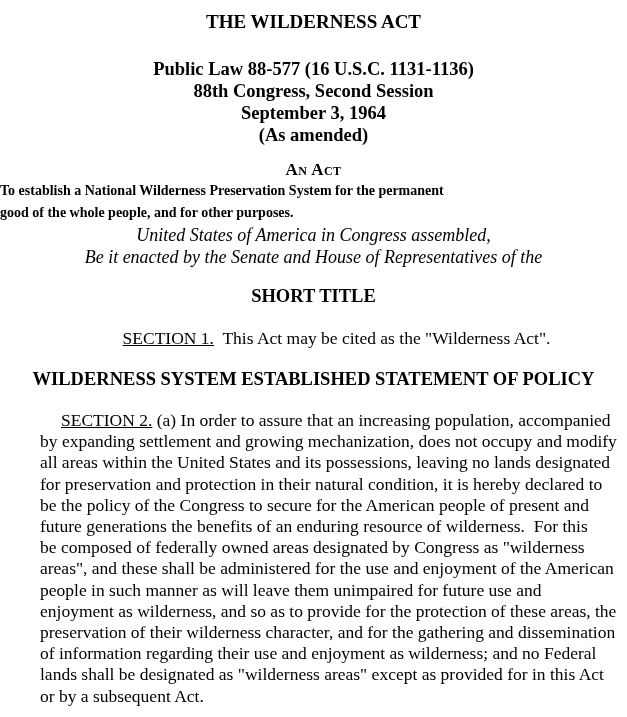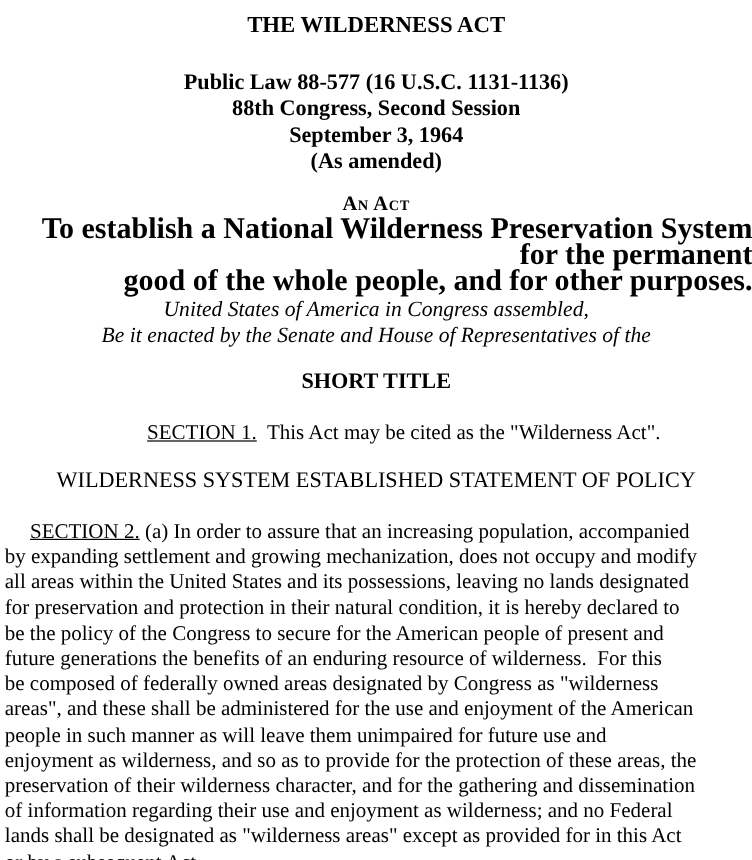--- a/index.html
+++ b/index.html
@@ -36,23 +36,23 @@
     .an-act {
       margin-top: 13px;
       font-size: 17px;
       font-weight: bold;
       font-variant: small-caps;
       text-align: center;
       line-height: 21px;
       letter-spacing: 0.5px;
     }
     .purpose {
-      font-size: 25px;
+      font-size: 14px;
       font-weight: bold;
-      text-align: right;
+      text-align: left;
       line-height: 22px;
     }
     .enacting {
       font-size: 18px;
       font-style: italic;
       text-align: center;
       line-height: 22px;
     }
     .short-title {
       margin-top: 17px;
@@ -65,32 +65,32 @@
       margin-top: 20px;
       font-size: 17.5px;
       text-align: center;
       line-height: 22px;
       white-space: pre;
       margin-left: 46px;
     }
     .policy-heading {
       margin-top: 19px;
       font-size: 18.5px;
-      font-weight: normal;
+      font-weight: bold;
       text-align: center;
       line-height: 22px;
     }
     .section2 {
       margin-top: 20px;
       padding-left: 4px;
       padding-right: 6px;
       font-size: 17.5px;
       line-height: 21.2px;
     }
-    .section2 .line { white-space: pre; }
+    .section2 .line { white-space: pre; margin-left: 36px; }
     .section2 .line.first { text-indent: 21px; }
     .u { text-decoration: underline; }
   </style>
 </head>
 <body>
 
 <div class="page">
 
   <div class="doc-title">THE WILDERNESS ACT</div>
 

